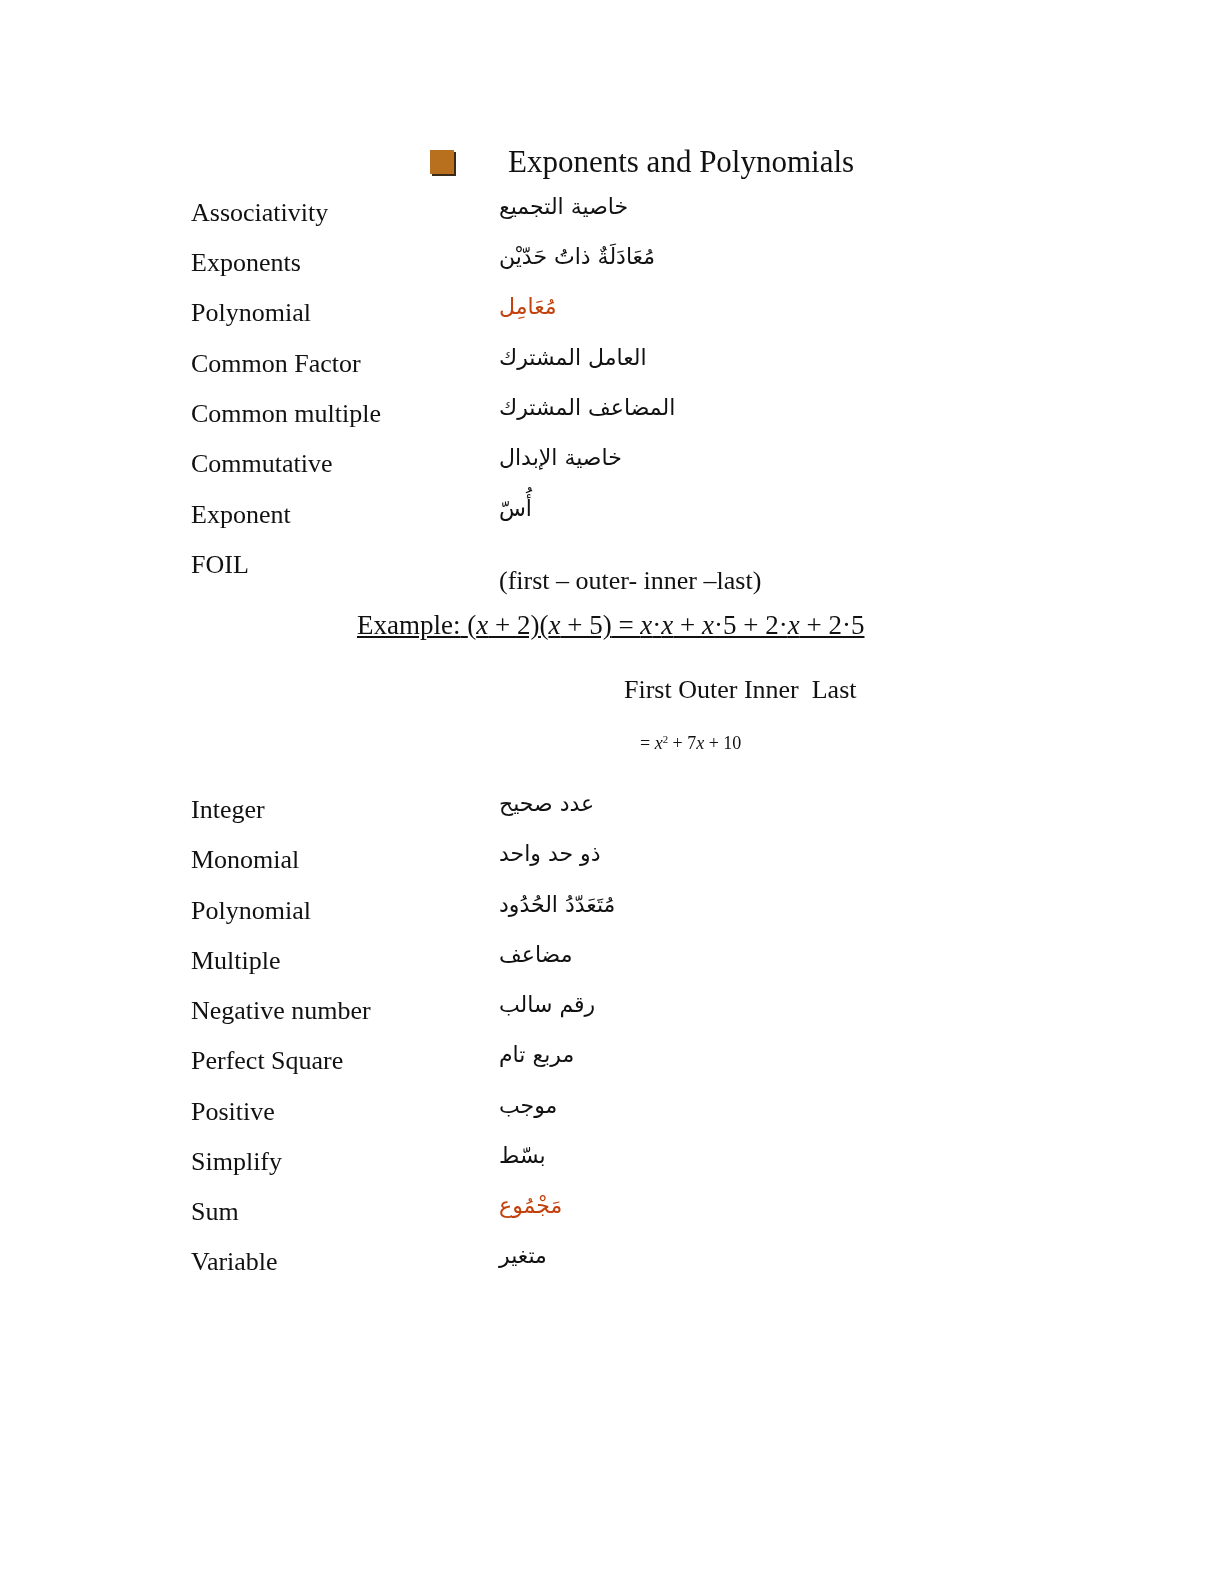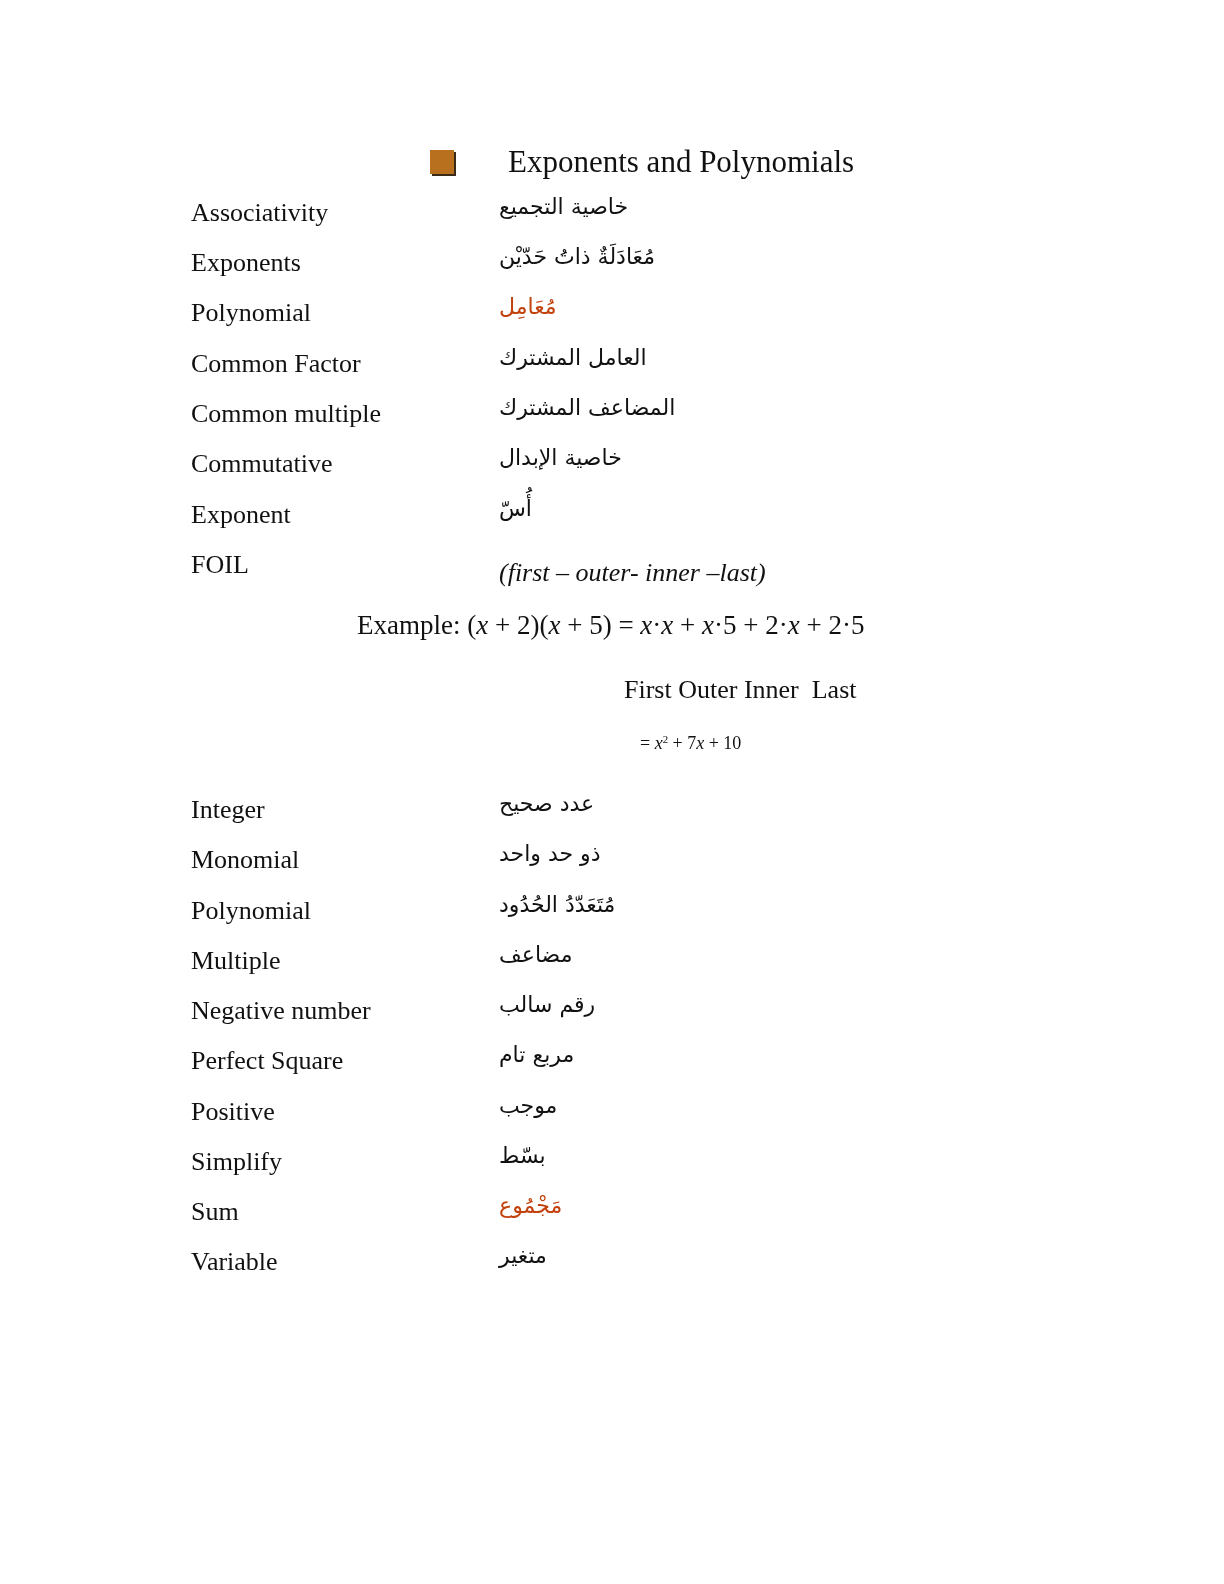--- a/index.html
+++ b/index.html
@@ -5,22 +5,22 @@
   html, body { margin: 0; padding: 0; background: #ffffff; }
   body { width: 1224px; height: 1584px; position: relative; overflow: hidden;
          font-family: "Liberation Serif", "DejaVu Serif", serif; color: #111; }
   .title { position: absolute; left: 430px; top: 142px; height: 40px; display: flex; align-items: center; gap: 44px; }
   .title .sq { width: 24px; height: 24px; background: #b8701f; box-shadow: 2px 2px 0 #3a2a18; margin-right: 10px; }
   .title .txt { font-size: 31px; }
   .row { position: absolute; left: 143px; width: 900px; height: 40px; font-size: 26px; }
   .row .en { position: absolute; left: 0; top: 0; margin-left: 48px; }
   .row .ar { position: absolute; left: 356px; top: -4px; font-family: "DejaVu Sans", sans-serif; font-size: 22px; direction: rtl; unicode-bidi: embed; }
   .row .ar.light { color: #c2410c; }
-  .row .fo { position: absolute; left: 356px; top: 8px; font-style: italic; }
-  .example { position: absolute; left: 357px; top: 610px; font-size: 27px; }
+  .row .fo { position: absolute; left: 356px; top: 16px; }
+  .example { position: absolute; left: 357px; top: 610px; font-size: 27px; text-decoration: underline; }
   .example i, .foil-eq i { font-style: italic; }
   .foil-labels { position: absolute; left: 624px; top: 675px; font-size: 26px; white-space: pre; }
   .foil-eq { position: absolute; left: 640px; top: 733px; font-size: 18px; }
   sup { font-size: 60%; vertical-align: 0.55em; line-height: 0; }
 </style>
 </head>
 <body>
 
 <div class="title">
   <span class="sq"></span>

